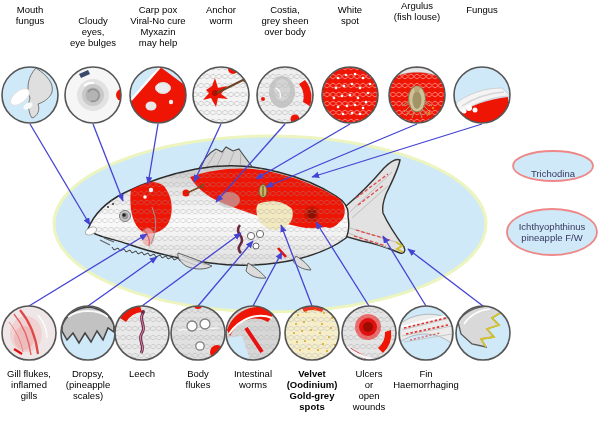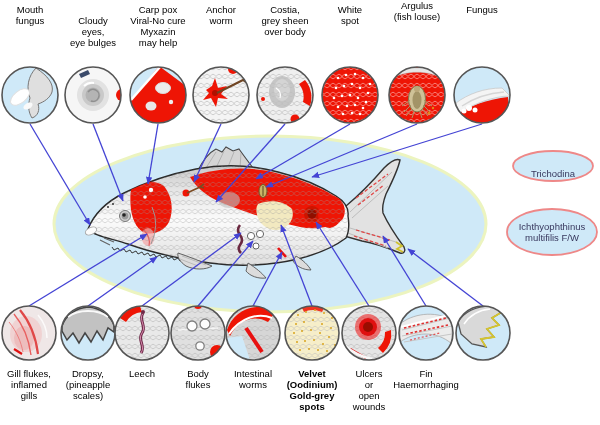--- a/index.html
+++ b/index.html
@@ -485,15 +485,15 @@
 <div class="lbl" style="left:341px; top:368px; width:56px;">Ulcers
 or
 open
 wounds</div>
 <div class="lbl" style="left:378px; top:368px; width:96px;">Fin
 Haemorrhaging</div>
 <div class="lbl" style="left:453px; top:384px; width:60px;margin-top:48px;">Fin-rot</div>
 
 <div class="ovl" style="left:508px; top:157px; width:90px;margin-top:11px;">Trichodina</div>
 <div class="ovl" style="left:504px; top:221px; width:96px;">Ichthyophthinus
-multifilis F/W</div>
+pineapple F/W</div>
 
 </div>
 
 </body></html>

